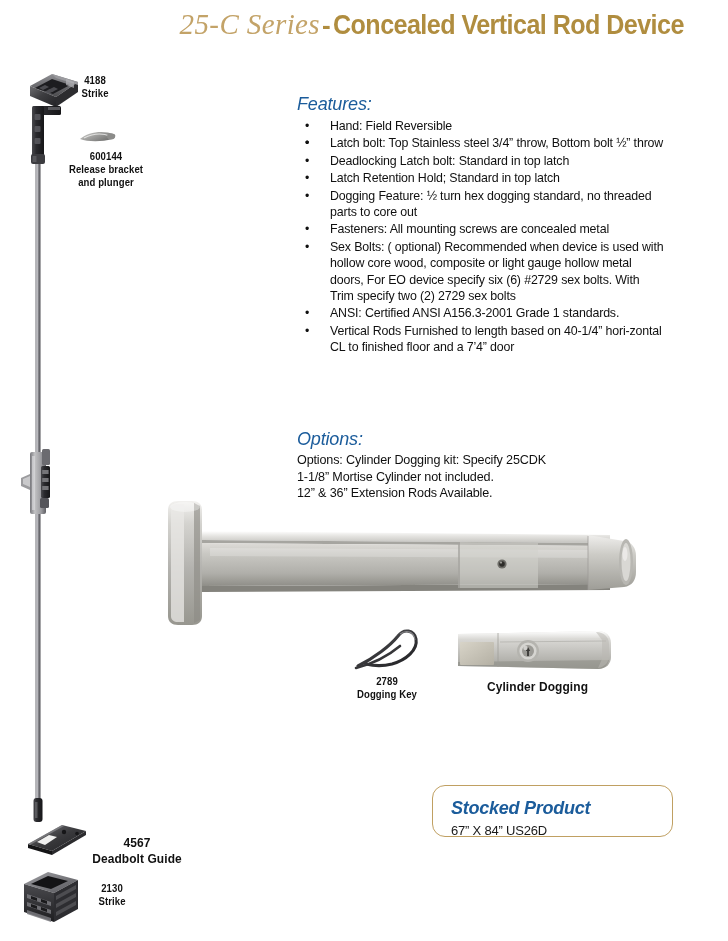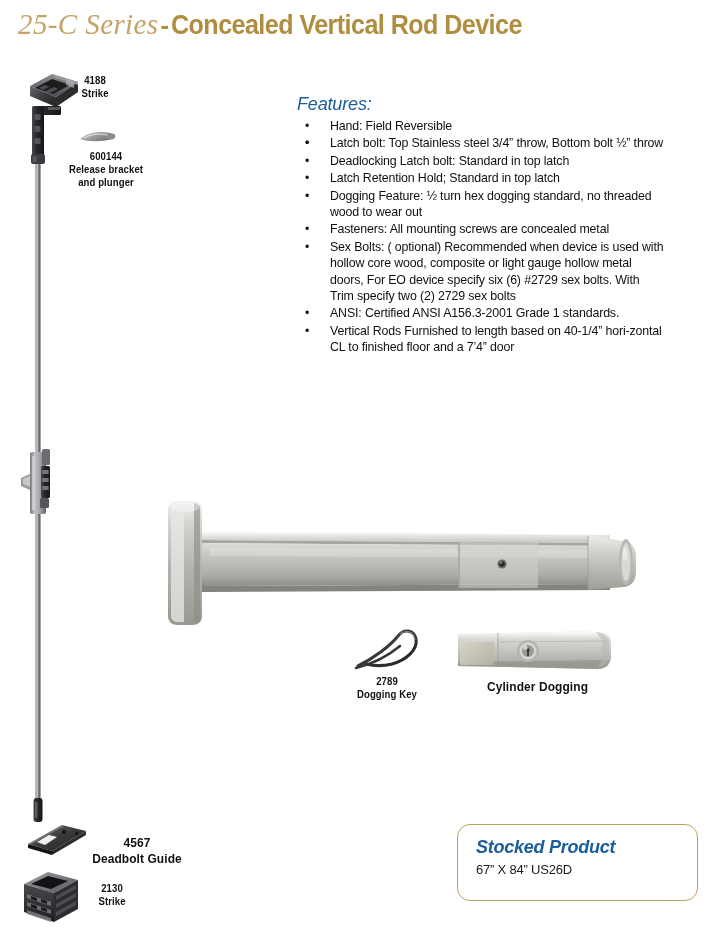--- a/index.html
+++ b/index.html
@@ -21,20 +21,21 @@
   }
 
   
   #header {
     position: absolute;
     left: 18px;
     top: 8px;
     width: 692px;
     height: 40px;
     white-space: nowrap;
+    text-align: right;
   }
   .title-series {
     font-family: "Liberation Serif", serif;
     font-style: italic;
     font-size: 29px;
     color: #c3a368;
     letter-spacing: 0.4px;
   }
   .title-dash {
     font-family: "Liberation Sans", sans-serif;
@@ -127,28 +128,27 @@
   }
   .part-label.wide {
     font-size: 13px;
     line-height: 16px;
   }
 
   
   #stocked-box {
     position: absolute;
     left: 432px;
-    top: 824px;
+    top: 785px;
     width: 241px;
-    height: 77px;
+    height: 52px;
     border: 1.6px solid #c0a062;
     border-radius: 13px;
     background: #ffffff;
     box-sizing: border-box;
-    margin-left: 25px;
   }
   #stocked-title {
     position: absolute;
     left: 18px;
     top: 11px;
     font-family: "Liberation Sans", sans-serif;
     font-weight: bold;
     font-style: italic;
     font-size: 19px;
     color: #1b5c9b;
@@ -357,28 +357,34 @@
   </div>
 
   <div id="features-block">
     <div class="section-head">Features:</div>
     <ul class="features">
       <li><span class="bullet">•</span><span>Hand: Field Reversible</span></li>
       <li><span class="bullet">•</span></li>
       <li><span class="bullet">•</span><span>Latch bolt: Top Stainless steel 3/4” throw, Bottom bolt ½” throw</span></li>
       <li><span class="bullet">•</span><span>Deadlocking Latch bolt: Standard in top latch</span></li>
       <li><span class="bullet">•</span><span>Latch Retention Hold; Standard in top latch</span></li>
-      <li><span class="bullet">•</span><span>Dogging Feature: ½ turn hex dogging standard, no threaded wood to wear out</span></li>
+      <li><span class="bullet">•</span><span>Dogging Feature: ½ turn hex dogging standard, no threaded parts to core out</span></li>
       <li><span class="bullet">•</span><span>Fasteners: All mounting  screws are concealed metal</span></li>
       <li><span class="bullet">•</span><span>Sex Bolts: ( optional) Recommended when device is used with hollow core wood, composite or light gauge hollow metal doors,  For EO device specify six (6)  #2729 sex bolts. With Trim specify two (2) 2729 sex bolts</span></li>
       <li><span class="bullet">•</span><span>ANSI:  Certified ANSI A156.3-2001 Grade 1 standards.</span></li>
       <li><span class="bullet">•</span><span>Vertical Rods Furnished to length based on 40-1/4” hori-zontal CL to finished floor and a 7’4” door</span></li>
     </ul>
   </div>
 
+  <div id="options-block">
+    <div class="section-head">Options:</div>
+    <div class="opt-line">Options: Cylinder Dogging kit: Specify 25CDK</div>
+    <div class="opt-line">1-1/8” Mortise Cylinder not included.</div>
+    <div class="opt-line">12” &amp; 36” Extension Rods Available.</div>
+  </div>
 
   <div class="art" style="left:158px; top:498px;">
     <svg width="490" height="132" viewBox="0 0 490 132">
       <defs>
         <linearGradient id="gHeadFace" x1="0" y1="0" x2="0" y2="1">
           <stop offset="0%" stop-color="#f2f1ef"></stop>
           <stop offset="18%" stop-color="#d4d3cf"></stop>
           <stop offset="55%" stop-color="#b3b2ae"></stop>
           <stop offset="100%" stop-color="#97968f"></stop>
         </linearGradient>

